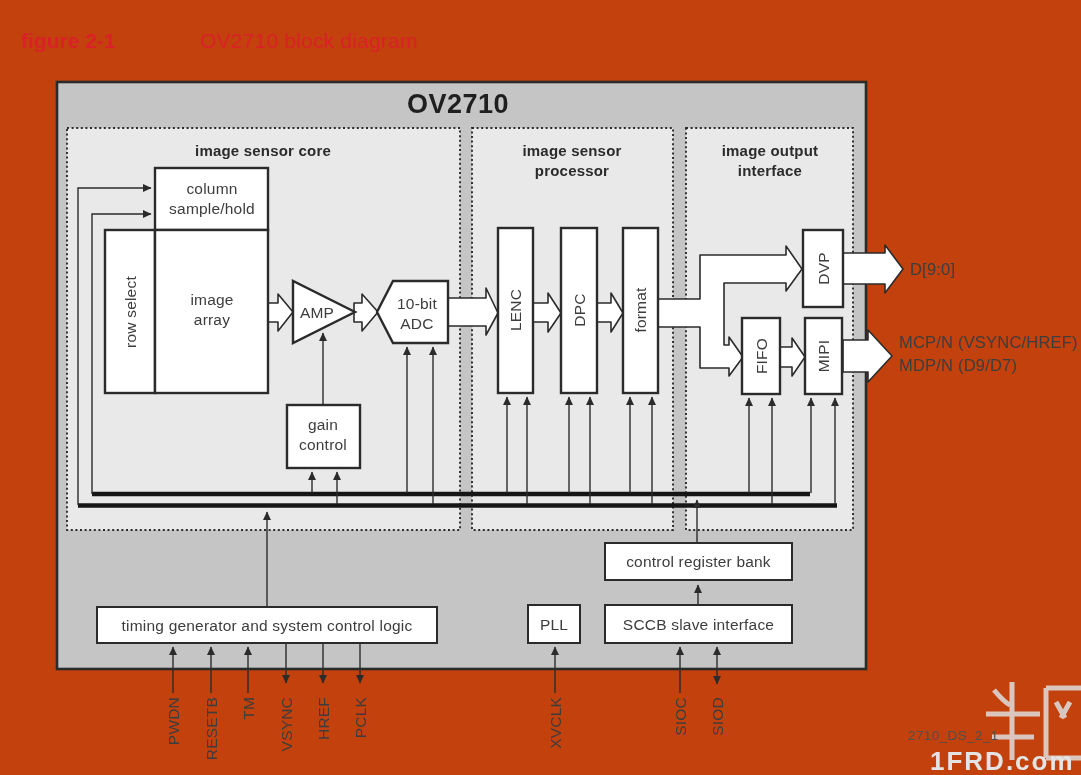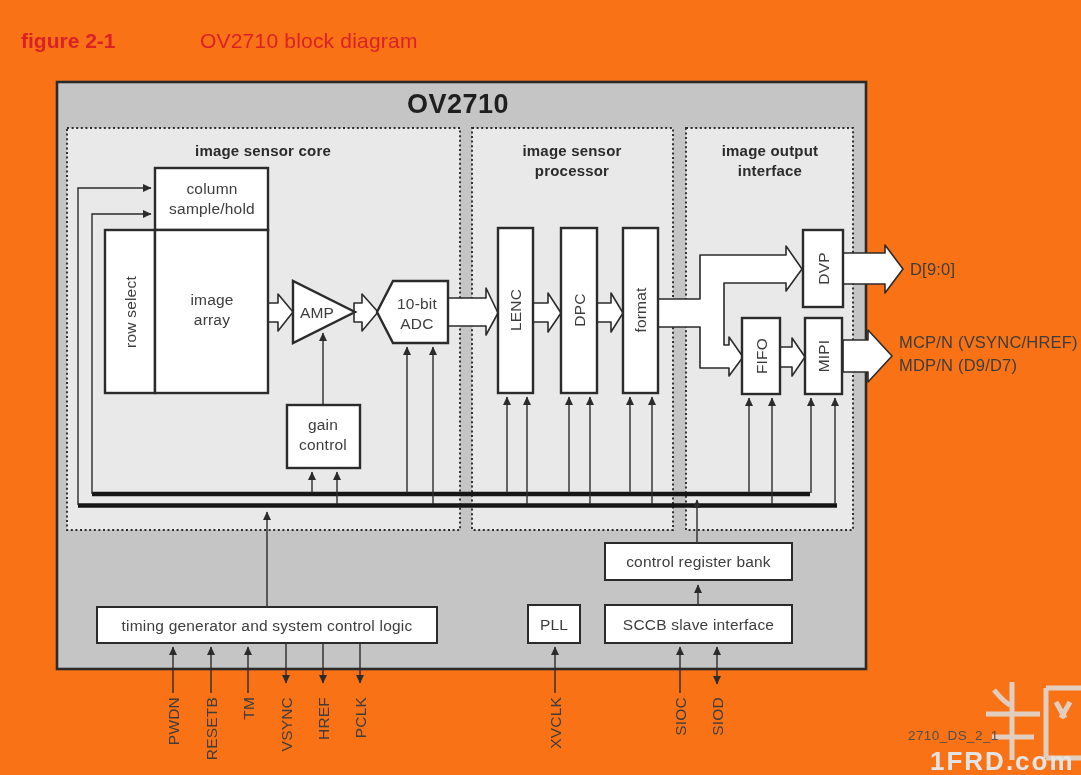--- a/index.html
+++ b/index.html
@@ -1,16 +1,16 @@
 <!DOCTYPE html>
 <html><head>
 <meta charset="utf-8">
 <style>
   html,body{margin:0;padding:0;background:#ffffff;}
-  .page{position:relative;width:1081px;height:775px;background:#f97316;overflow:hidden;}
+  .page{position:relative;width:1081px;height:775px;background:#c2410c;overflow:hidden;}
   svg{display:block;}
   text{font-family:"Liberation Sans",sans-serif;}
   .t   {fill:#3d3d3d;}
   .lbl {font-size:15.5px;letter-spacing:.2px;}
   .sec {font-weight:bold;font-size:15px;fill:#2b2b2b;letter-spacing:.2px;}
   .chip{font-weight:bold;font-size:27px;fill:#1f1f1f;letter-spacing:.5px;}
   .red1{font-weight:bold;font-size:21px;fill:#da2128;}
   .red2{font-size:21px;fill:#da2128;letter-spacing:.2px;}
   .out {font-size:16.5px;fill:#3d3d3d;letter-spacing:.2px;}
   .pin {font-size:15.5px;fill:#3d3d3d;letter-spacing:.2px;}

